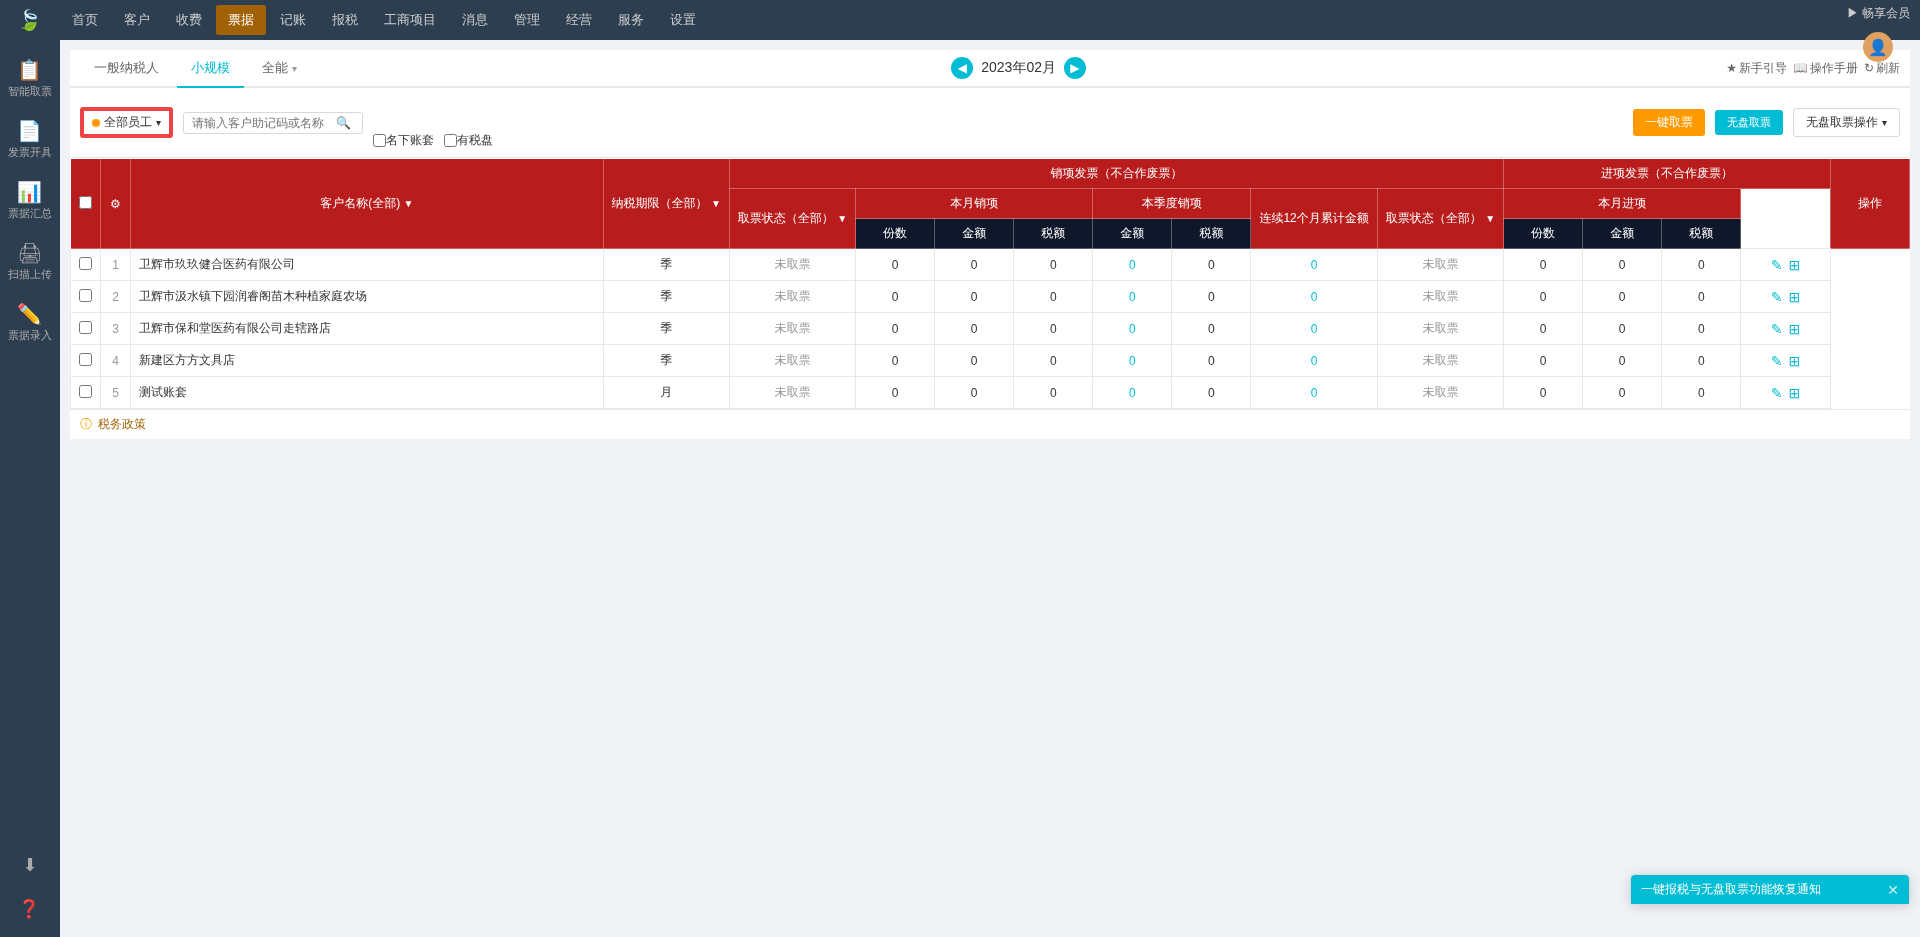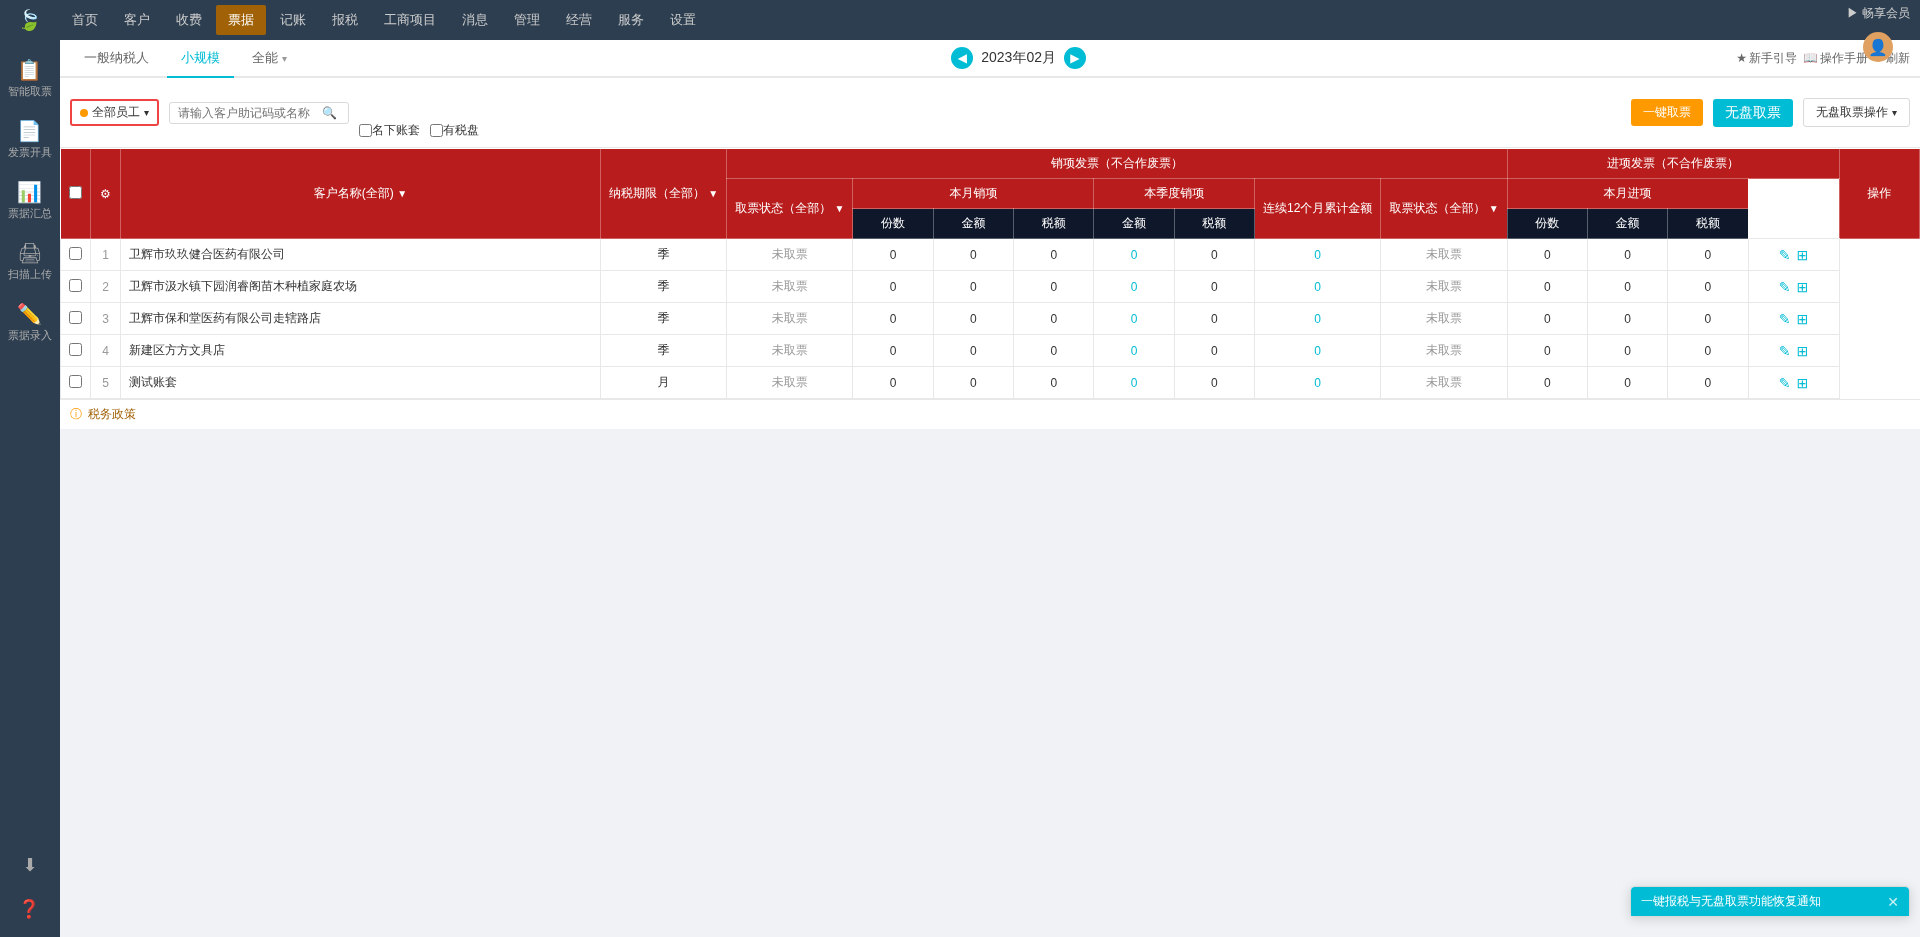--- a/index.html
+++ b/index.html
@@ -105,20 +105,21 @@
       cursor: pointer;
       color: #aaa;
       font-size: 18px;
       border-radius: 4px;
     }
 
     
     .main-content {
       margin-left: 60px;
       margin-top: 40px;
+      padding: 10px;
       min-height: calc(100vh - 40px);
     }
 
     
     .tab-bar {
       background: #fff;
       padding: 0 10px;
       display: flex;
       align-items: center;
       border-bottom: 2px solid #e8e8e8;
@@ -167,21 +168,21 @@
     
     .filter-bar {
       background: #fff;
       padding: 8px 10px;
       display: flex;
       align-items: center;
       gap: 10px;
       border-bottom: 1px solid #e8e8e8;
     }
     .filter-select {
-      border: 2px solid #ef4444;
+      border: 4px solid #ef4444;
       border-radius: 3px;
       padding: 3px 8px;
       font-size: 12px;
       display: flex;
       align-items: center;
       gap: 4px;
       cursor: pointer;
       background: #fff;
       color: #333;
     }
@@ -221,21 +222,21 @@
       padding: 5px 12px;
       font-size: 12px;
       cursor: pointer;
     }
     .btn-teal {
       background: #00bcd4;
       color: #fff;
       border: none;
       border-radius: 3px;
       padding: 5px 12px;
-      font-size: 14px;
+      font-size: 11px;
       cursor: pointer;
     }
     .btn-dropdown {
       background: #fff;
       color: #333;
       border: 1px solid #d9d9d9;
       border-radius: 3px;
       padding: 5px 12px;
       font-size: 12px;
       cursor: pointer;
@@ -293,21 +294,21 @@
 
     
     td.row-num { color: #999; width: 30px; }
 
     
     .cb-cell { width: 30px; }
 
     
     .notification-panel {
       position: fixed;
-      bottom: 20px;
+      bottom: 32px;
       right: 10px;
       width: 280px;
       background: #fff;
       border: 1px solid #d9d9d9;
       border-radius: 4px;
       box-shadow: 0 2px 12px rgba(0,0,0,0.15);
       font-size: 12px;
       z-index: 200;
     }
     .notification-header {

